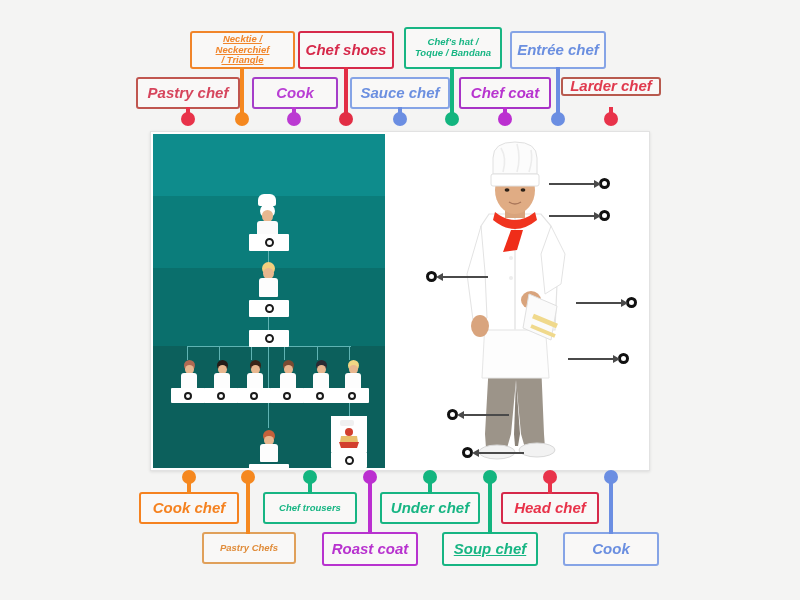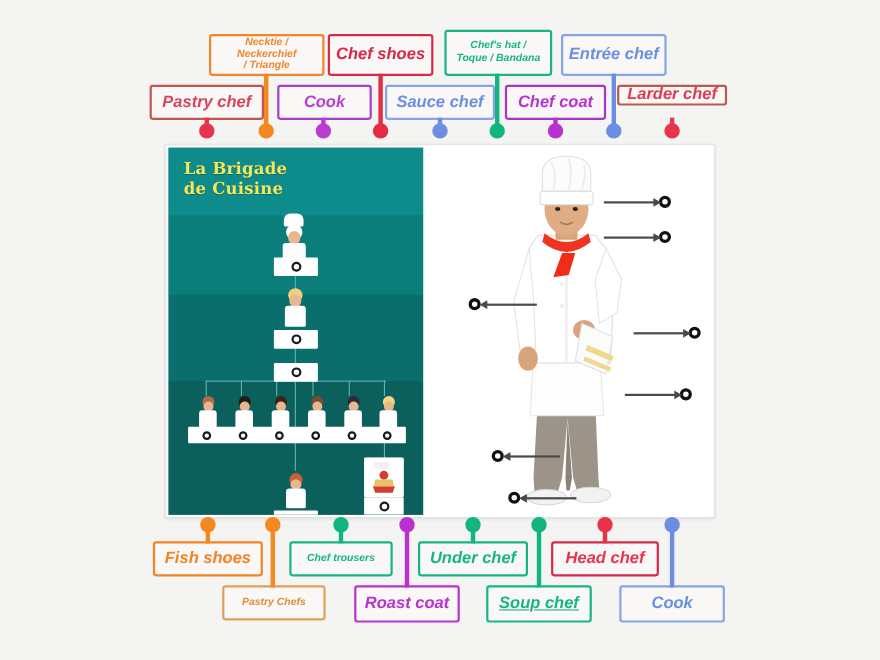--- a/index.html
+++ b/index.html
@@ -131,22 +131,20 @@
 
   <div class="media-frame">
     <div class="media-inner">
 
       <div class="poster">
         <div class="band band1"></div>
         <div class="band band2"></div>
         <div class="band band3"></div>
         <div class="band band4"></div>
 
-        <div class="poster-title">La Brigade
-de Cuisine</div>
 
         <div id="poster-tree">
             <div class="tree-line" style="left: 115px; top: 108px; width: 1.4px; height: 24px;"></div>
             <div class="tree-line" style="left: 115px; top: 176px; width: 1.4px; height: 22px;"></div>
             <div class="tree-line" style="left: 34px; top: 212px; width: 164px; height: 1.4px;"></div>
             <div class="tree-line" style="left: 34px; top: 212px; width: 1.4px; height: 14px;"></div>
             <div class="tree-line" style="left: 66px; top: 212px; width: 1.4px; height: 14px;"></div>
             <div class="tree-line" style="left: 98px; top: 212px; width: 1.4px; height: 14px;"></div>
             <div class="tree-line" style="left: 131px; top: 212px; width: 1.4px; height: 14px;"></div>
             <div class="tree-line" style="left: 164px; top: 212px; width: 1.4px; height: 14px;"></div>
@@ -304,21 +302,21 @@
           </div>
       </div>
 
     </div>
   </div>
 
   <div id="labels-top">
       <div class="label big" style="left: 136px; top: 77px; width: 104px; height: 32px; border-color: rgb(192, 86, 79); color: rgb(214, 69, 92); text-align: right;">Pastry chef</div>
       <div class="pin-stem" style="left: 186px; top: 107px; height: 9px; background: rgb(232, 51, 74);"></div>
       <div class="pin-dot" style="background: rgb(232, 51, 74); position: absolute; left: 181px; top: 112px;"></div>
-      <div class="label small" style="left: 190px; top: 31px; width: 105px; height: 38px; border-color: rgb(241, 133, 42); color: rgb(241, 133, 42);">Necktie / Neckerchief
+      <div class="label small" style="left: 190px; top: 31px; width: 105px; height: 38px; border-color: rgb(241, 133, 42); color: rgb(241, 133, 42); text-decoration: underline;">Necktie / Neckerchief
 / Triangle</div>
       <div class="pin-stem" style="left: 240px; top: 67px; height: 49px; background: rgb(245, 136, 31);"></div>
       <div class="pin-dot" style="background: rgb(245, 136, 31); position: absolute; left: 235px; top: 112px;"></div>
       <div class="label big" style="left: 252px; top: 77px; width: 86px; height: 32px; border-color: rgb(166, 62, 201); color: rgb(185, 63, 212);">Cook</div>
       <div class="pin-stem" style="left: 292px; top: 107px; height: 9px; background: rgb(187, 58, 210);"></div>
       <div class="pin-dot" style="background: rgb(187, 58, 210); position: absolute; left: 287px; top: 112px;"></div>
       <div class="label big" style="left: 298px; top: 31px; width: 96px; height: 38px; border-color: rgb(214, 41, 74); color: rgb(214, 41, 74);">Chef shoes</div>
       <div class="pin-stem" style="left: 344px; top: 67px; height: 49px; background: rgb(226, 46, 69);"></div>
       <div class="pin-dot" style="background: rgb(226, 46, 69); position: absolute; left: 339px; top: 112px;"></div>
       <div class="label big" style="left: 350px; top: 77px; width: 100px; height: 32px; border-color: rgb(134, 164, 230); color: rgb(107, 143, 224);">Sauce chef</div>
@@ -332,21 +330,21 @@
       <div class="pin-stem" style="left: 503px; top: 107px; height: 9px; background: rgb(187, 47, 208);"></div>
       <div class="pin-dot" style="background: rgb(187, 47, 208); position: absolute; left: 498px; top: 112px;"></div>
       <div class="label big" style="left: 510px; top: 31px; width: 96px; height: 38px; border-color: rgb(134, 164, 230); color: rgb(107, 143, 224);">Entrée chef</div>
       <div class="pin-stem" style="left: 556px; top: 67px; height: 49px; background: rgb(107, 142, 226);"></div>
       <div class="pin-dot" style="background: rgb(107, 142, 226); position: absolute; left: 551px; top: 112px;"></div>
       <div class="label big" style="left: 561px; top: 77px; width: 100px; height: 19px; border-color: rgb(184, 90, 78); color: rgb(224, 58, 78);">Larder chef</div>
       <div class="pin-stem" style="left: 609px; top: 107px; height: 9px; background: rgb(232, 51, 74);"></div>
       <div class="pin-dot" style="background: rgb(232, 51, 74); position: absolute; left: 604px; top: 112px;"></div>
     </div>
   <div id="labels-bottom">
-      <div class="label big" style="left: 139px; top: 492px; width: 100px; height: 32px; border-color: rgb(245, 130, 32); color: rgb(245, 130, 32);">Fish shoes</div>
+      <div class="label big" style="left: 139px; top: 492px; width: 100px; height: 32px; border-color: rgb(245, 130, 32); color: rgb(245, 130, 32);">Cook chef</div>
       <div class="pin-stem" style="left: 187px; top: 476px; height: 18px; background: rgb(245, 136, 31);"></div>
       <div class="pin-dot" style="background: rgb(245, 136, 31); position: absolute; left: 182px; top: 470px;"></div>
       <div class="label small" style="left: 202px; top: 532px; width: 94px; height: 32px; border-color: rgb(224, 160, 90); color: rgb(224, 140, 58);">Pastry Chefs</div>
       <div class="pin-stem" style="left: 246px; top: 476px; height: 58px; background: rgb(245, 136, 31);"></div>
       <div class="pin-dot" style="background: rgb(245, 136, 31); position: absolute; left: 241px; top: 470px;"></div>
       <div class="label small" style="left: 263px; top: 492px; width: 94px; height: 32px; border-color: rgb(23, 181, 131); color: rgb(23, 181, 131);">Chef trousers</div>
       <div class="pin-stem" style="left: 308px; top: 476px; height: 18px; background: rgb(19, 181, 127);"></div>
       <div class="pin-dot" style="background: rgb(19, 181, 127); position: absolute; left: 303px; top: 470px;"></div>
       <div class="label big" style="left: 322px; top: 532px; width: 96px; height: 34px; border-color: rgb(184, 51, 207); color: rgb(184, 51, 207);">Roast coat</div>
       <div class="pin-stem" style="left: 368px; top: 476px; height: 58px; background: rgb(187, 47, 208);"></div>

